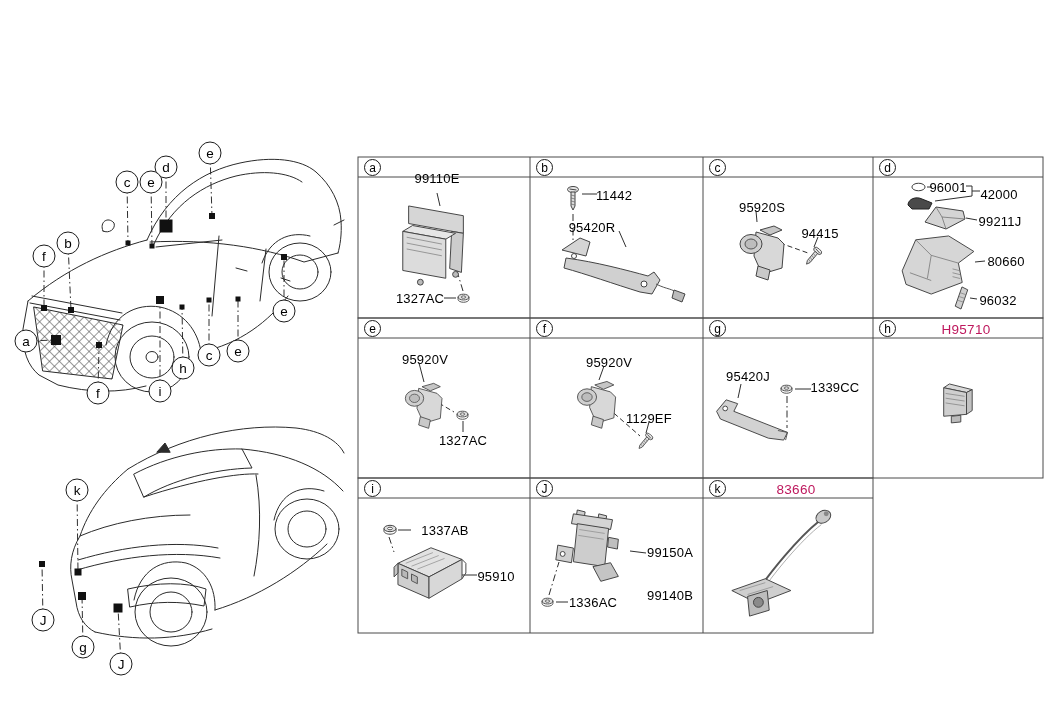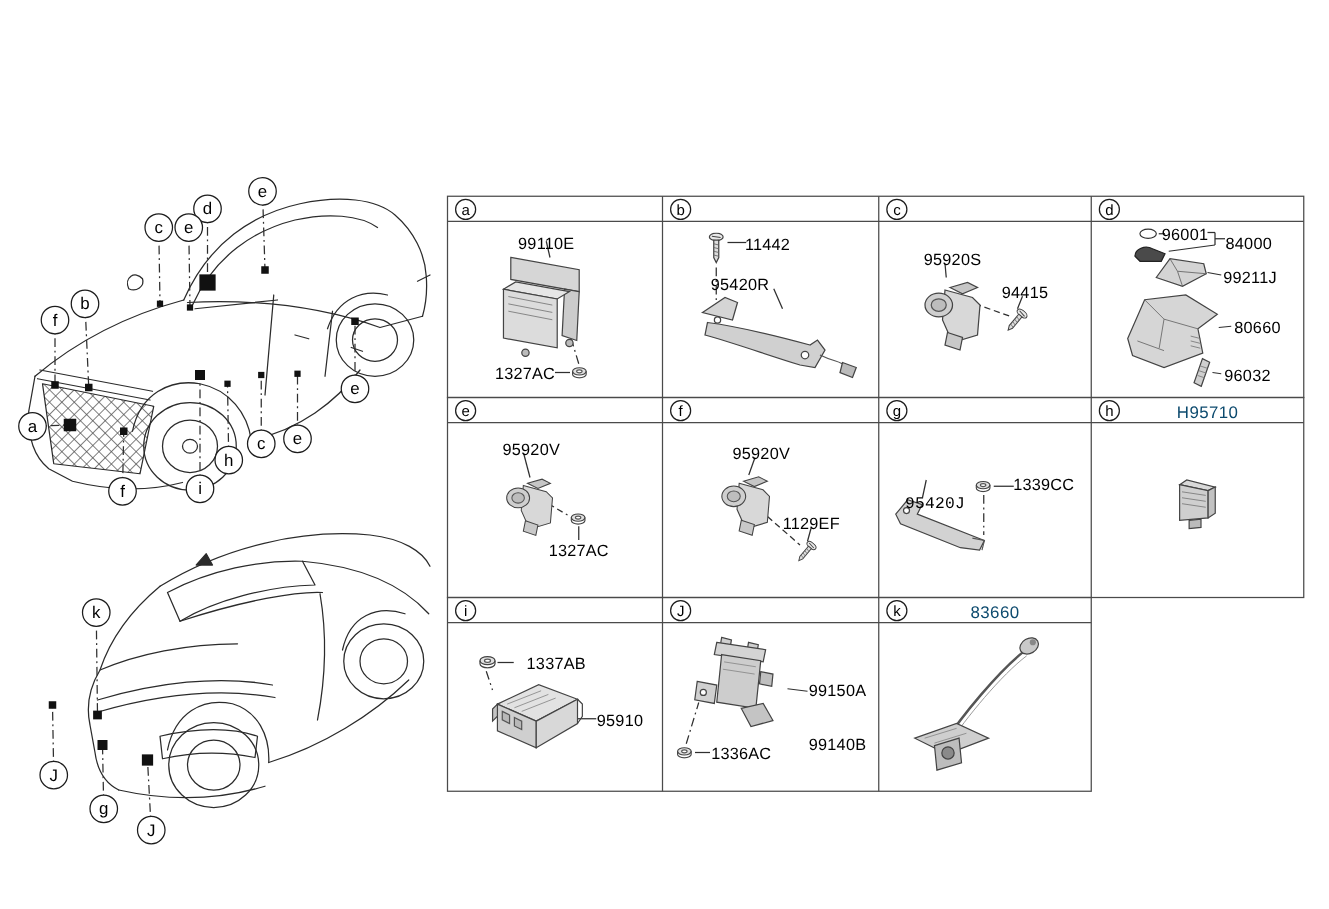--- a/index.html
+++ b/index.html
@@ -2,21 +2,21 @@
 <html><head>
 <meta charset="utf-8">
 <style>
   html,body{margin:0;padding:0;background:#fff;}
   .stage{position:relative;width:1063px;height:727px;background:#ffffff;overflow:hidden;
          font-family:"Liberation Sans", sans-serif;}
   .stage svg{position:absolute;left:0;top:0;}
   #labels{position:absolute;left:0;top:0;width:100%;height:100%;}
   .plabel{position:absolute;transform:translateX(-50%);font-size:13px;color:#000;
           white-space:nowrap;line-height:1;letter-spacing:.2px;}
-  .hcode{position:absolute;transform:translateX(-50%);font-size:13.5px;color:#0c4a6e;
+  .hcode{position:absolute;transform:translateX(-50%);font-size:13.5px;color:#be185d;
          white-space:nowrap;line-height:1;letter-spacing:.3px;}
   .cellletter{position:absolute;width:17px;height:17px;border:1.2px solid #1c1c1c;border-radius:50%;
               font-size:12px;color:#000;display:flex;align-items:center;justify-content:center;
               background:#fff;box-sizing:border-box;}
   .callout{position:absolute;width:23px;height:23px;border:1.3px solid #1c1c1c;border-radius:50%;
            font-size:13.5px;color:#000;display:flex;align-items:center;justify-content:center;
            background:#fff;box-sizing:border-box;transform:translate(-50%,-50%);}
   .gridline{stroke:#4a4a4a;stroke-width:1;fill:none;}
   .solid{stroke:#2f2f2f;stroke-width:1;fill:none;}
   .dashdot{stroke:#2f2f2f;stroke-width:1;fill:none;stroke-dasharray:7 3 1.5 3;}
@@ -346,42 +346,42 @@
         <rect x="281" y="254" width="6" height="6" fill="#111"></rect>
         <rect x="74.5" y="568.5" width="7" height="7" fill="#111"></rect>
         <rect x="39" y="561" width="6" height="6" fill="#111"></rect>
         <rect x="78" y="592" width="8" height="8" fill="#111"></rect>
         <rect x="113.5" y="603.5" width="9" height="9" fill="#111"></rect>
       </g>
   </svg>
 
   <div id="labels">
       <div class="cellletter" style="left: 364px; top: 159px;">a</div>
-      <div class="plabel" style="left: 437px; top: 188px;">99110E</div>
+      <div class="plabel" style="left: 437px; top: 172px;">99110E</div>
       <div class="plabel" style="left: 420px; top: 292px;">1327AC</div>
       <div class="cellletter" style="left: 536px; top: 159px;">b</div>
       <div class="plabel" style="left: 614px; top: 189px;">11442</div>
       <div class="plabel" style="left: 592px; top: 221px;">95420R</div>
       <div class="cellletter" style="left: 709px; top: 159px;">c</div>
       <div class="plabel" style="left: 762px; top: 201px;">95920S</div>
       <div class="plabel" style="left: 820px; top: 227px;">94415</div>
       <div class="cellletter" style="left: 879px; top: 159px;">d</div>
       <div class="plabel" style="left: 948px; top: 181px;">96001</div>
-      <div class="plabel" style="left: 999px; top: 188px;">84000</div>
+      <div class="plabel" style="left: 999px; top: 188px;">42000</div>
       <div class="plabel" style="left: 1000px; top: 215px;">99211J</div>
       <div class="plabel" style="left: 1006px; top: 255px;">80660</div>
       <div class="plabel" style="left: 998px; top: 294px;">96032</div>
       <div class="cellletter" style="left: 364px; top: 320px;">e</div>
       <div class="plabel" style="left: 425px; top: 353px;">95920V</div>
       <div class="plabel" style="left: 463px; top: 434px;">1327AC</div>
       <div class="cellletter" style="left: 536px; top: 320px;">f</div>
       <div class="plabel" style="left: 609px; top: 356px;">95920V</div>
       <div class="plabel" style="left: 649px; top: 412px;">1129EF</div>
       <div class="cellletter" style="left: 709px; top: 320px;">g</div>
-      <div class="plabel" style="left: 748px; top: 396px; font-family: Liberation Mono, monospace;">95420J</div>
+      <div class="plabel" style="left: 748px; top: 370px;">95420J</div>
       <div class="plabel" style="left: 835px; top: 381px;">1339CC</div>
       <div class="cellletter" style="left: 879px; top: 320px;">h</div>
       <div class="hcode" style="left: 966px; top: 323px;">H95710</div>
       <div class="cellletter" style="left: 364px; top: 480px;">i</div>
       <div class="plabel" style="left: 445px; top: 524px;">1337AB</div>
       <div class="plabel" style="left: 496px; top: 570px;">95910</div>
       <div class="cellletter" style="left: 536px; top: 480px;">J</div>
       <div class="plabel" style="left: 670px; top: 546px;">99150A</div>
       <div class="plabel" style="left: 670px; top: 589px;">99140B</div>
       <div class="plabel" style="left: 593px; top: 596px;">1336AC</div>

